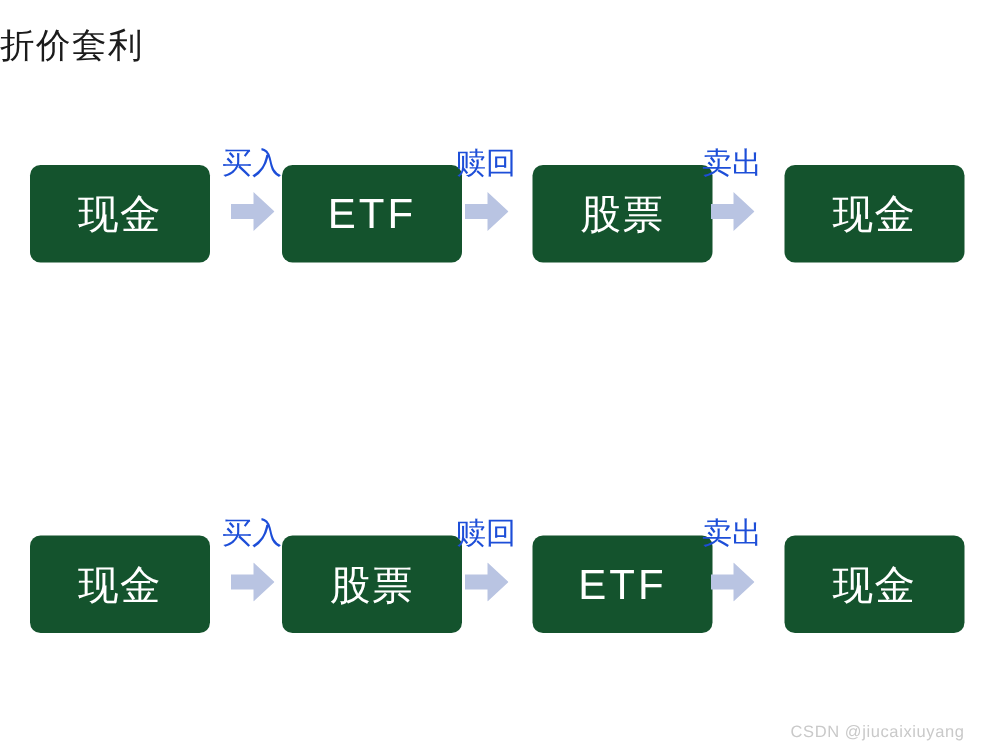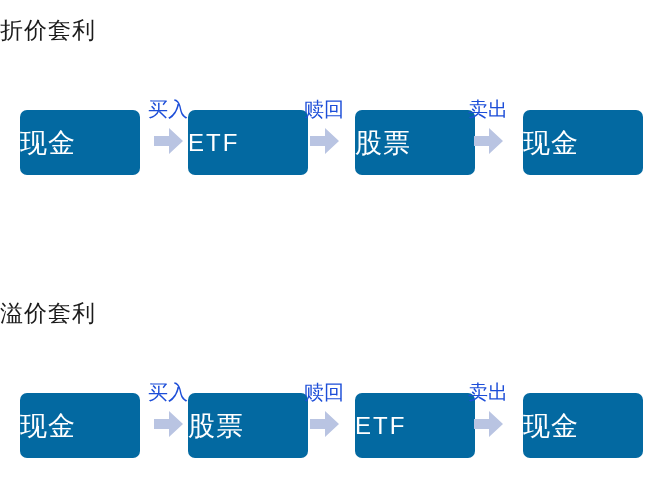--- a/index.html
+++ b/index.html
@@ -44,36 +44,36 @@
     position: relative;
     height: 110px;
     margin-top: 24px;
   }
 
   .node {
     position: absolute;
     top: 38px;
     width: 120px;
     height: 65px;
-    background: #0369a1;
+    background: #14532d;
     border-radius: 7px;
     display: flex;
     align-items: center;
-    justify-content: flex-start;
+    justify-content: center;
     box-sizing: border-box;
   }
   .node-label {
     color: #ffffff;
     font-size: 27px;
     line-height: 30px;
     letter-spacing: 1px;
     white-space: nowrap;
   }
   .node-label.latin {
-    font-size: 24px;
+    font-size: 28px;
     letter-spacing: 2px;
   }
 
   .node-0 { left: 20px; }
   .node-1 { left: 188px; }
   .node-2 { left: 355px; }
   .node-3 { left: 523px; }
 
   
   .connector {
@@ -162,21 +162,20 @@
       </div>
 
       <div class="node node-3">
         <span class="node-label han">现金</span>
       </div>
 
     </div>
   </div>
 
   <div class="section section-2">
-    <div class="section-title">溢价套利</div>
 
     <div class="flow">
 
       <div class="node node-0">
         <span class="node-label han">现金</span>
       </div>
 
       <div class="connector connector-0">
         <span class="connector-label">买入</span>
         <svg class="arrow-icon" viewBox="0 0 29 26">
@@ -206,14 +205,15 @@
         </svg>
       </div>
 
       <div class="node node-3">
         <span class="node-label han">现金</span>
       </div>
 
     </div>
   </div>
 
+  <div class="watermark">CSDN @jiucaixiuyang</div>
 
 </div>
 
 </body></html>

